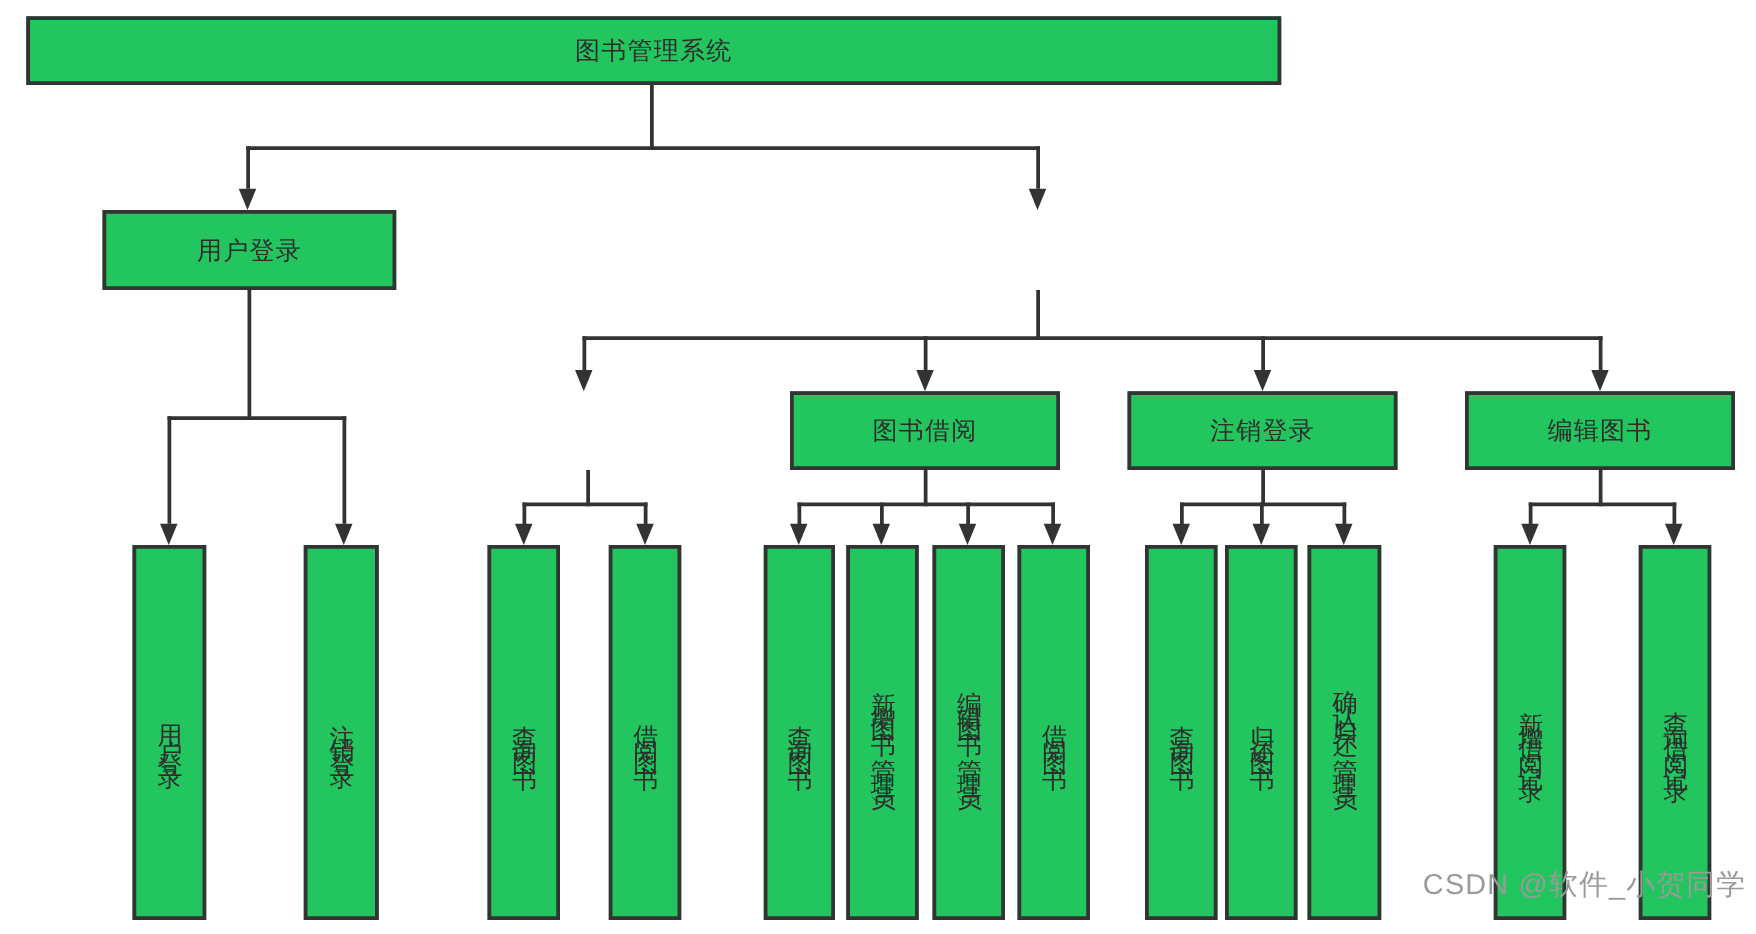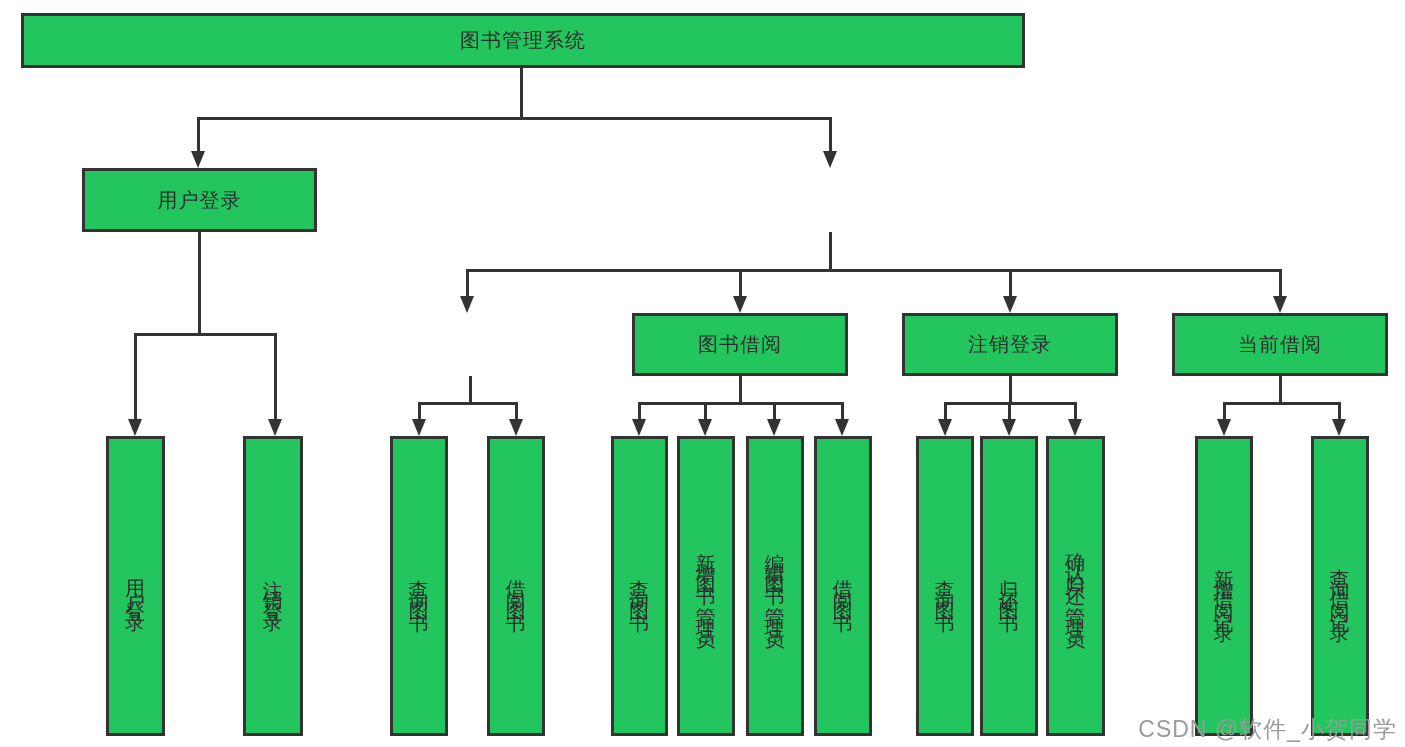--- a/index.html
+++ b/index.html
@@ -17,21 +17,21 @@
     font-size:20px;line-height:1;letter-spacing:11px;color:#2d2d2d;
   }
   .vline{position:absolute;width:3px;background:#333333;}
   .hline{position:absolute;height:3px;background:#333333;}
   .arrow{
     position:absolute;width:0;height:0;
     border-left:7px solid transparent;border-right:7px solid transparent;
     border-top:17px solid #333333;
   }
   .watermark{
-    position:absolute;top:714px;right:8px;font-size:23px;color:#9a9a9a;
+    position:absolute;top:692px;right:8px;font-size:23px;color:#9a9a9a;
     letter-spacing:1px;white-space:nowrap;
   }
 </style>
 </head>
 <body>
 
 <div class="canvas">
 
   <div class="box hbox" style="left:21px;top:13px;width:1004px;height:55px;">
     <span>图书管理系统</span>
@@ -66,21 +66,21 @@
   <div class="vline" style="left:1279px;top:269px;height:27px;"></div>
   <div class="arrow" style="left:1273px;top:296px;"></div>
 
   <div class="box hbox" style="left:632px;top:313px;width:216px;height:63px;">
     <span>图书借阅</span>
   </div>
   <div class="box hbox" style="left:902px;top:313px;width:216px;height:63px;">
     <span>注销登录</span>
   </div>
   <div class="box hbox" style="left:1172px;top:313px;width:216px;height:63px;">
-    <span>当前借阅</span>
+    <span>编辑图书</span>
   </div>
 
   <div class="vline" style="left:469px;top:376px;height:29px;"></div>
   <div class="hline" style="left:418px;top:402px;width:100px;"></div>
   <div class="vline" style="left:418px;top:402px;height:18px;"></div>
   <div class="arrow" style="left:412px;top:419px;"></div>
   <div class="vline" style="left:515px;top:402px;height:18px;"></div>
   <div class="arrow" style="left:509px;top:419px;"></div>
 
   <div class="vline" style="left:739px;top:376px;height:29px;"></div>

